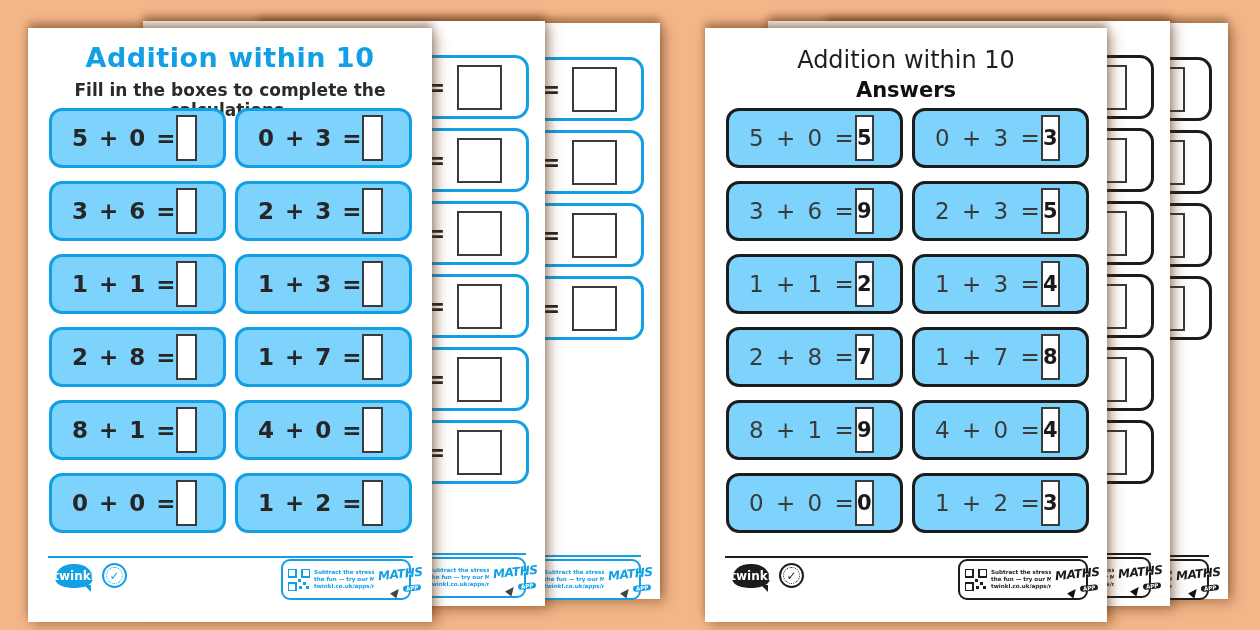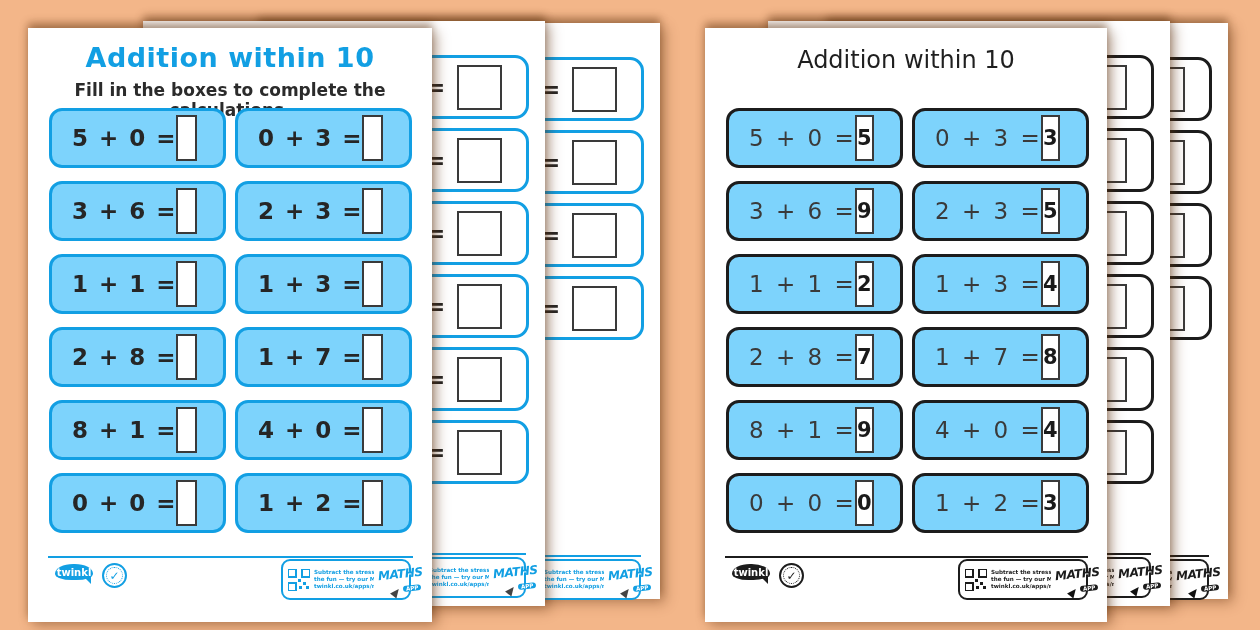--- a/index.html
+++ b/index.html
@@ -51,24 +51,24 @@
   .bbox{position:absolute;left:240px;width:146px;height:64px;box-sizing:border-box;
     border:3px solid var(--c);border-radius:14px;background:#fff;
     display:flex;align-items:center;}
   .beq{margin-left:40px;font-size:23px;font-weight:700;color:var(--ink);}
   .black-theme .beq{font-weight:400;}
   .bsq{box-sizing:border-box;margin-left:12px;width:45px;height:45px;border:2px solid #3a3a3a;background:#fff;}
 
   
   .footer-line{position:absolute;left:20px;right:19px;top:528px;height:2px;background:var(--c);}
   .back-foot .footer-line{top:532px;}
-  .cloud{position:absolute;left:27px;top:536px;width:38px;height:16px;background:var(--c);
+  .cloud{position:absolute;left:27px;top:536px;width:38px;height:24px;background:var(--c);
     border-radius:55% 55% 50% 50% / 70% 70% 45% 45%;
     display:flex;align-items:center;justify-content:center;
-    color:#fff;font-size:10px;font-weight:700;}
+    color:#fff;font-size:12px;font-weight:700;}
   .cloud:after{content:"";position:absolute;right:2px;bottom:-4px;
     width:0;height:0;border-left:7px solid transparent;border-top:7px solid var(--c);}
   .badge{position:absolute;left:74px;top:535px;width:25px;height:25px;box-sizing:border-box;
     border:2px solid var(--c);border-radius:50%;
     display:flex;align-items:center;justify-content:center;
     color:var(--c);font-size:12px;font-weight:700;background:#fff;
     outline:1px dotted var(--c);outline-offset:-5px;}
   .pill{position:absolute;left:253px;top:531px;width:130px;height:41px;box-sizing:border-box;
     border:2px solid var(--c);border-radius:9px;background:#fff;
     display:flex;align-items:center;padding:3px 5px;gap:4px;}
@@ -353,20 +353,21 @@
         <div class="app-logo">
           <span class="app-word">MATHS</span>
           <span class="app-chip">APP</span>
           <span class="cursor-icon"></span>
         </div>
       </div>
     </div>
 
     <div class="page ans-front black-theme">
       <div class="ans-title">Addition within 10</div>
+      <div class="ans-sub">Answers</div>
       <div class="grid">
         <div class="pbox">
             <span class="expr">5 + 0 =</span>
             <span class="sq">5</span>
           </div>
         <div class="pbox">
             <span class="expr">0 + 3 =</span>
             <span class="sq">3</span>
           </div>
         <div class="pbox">

